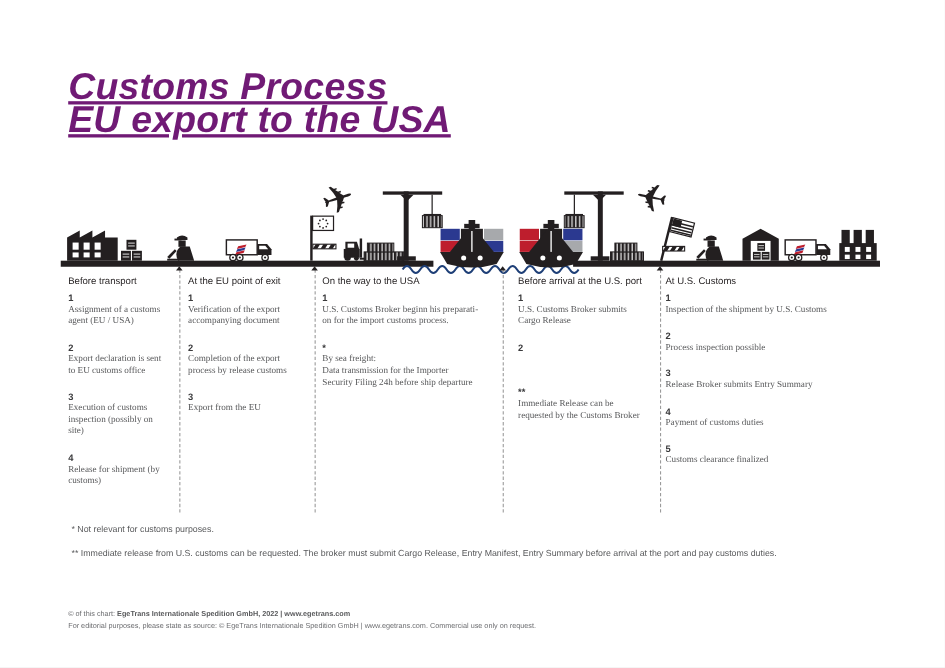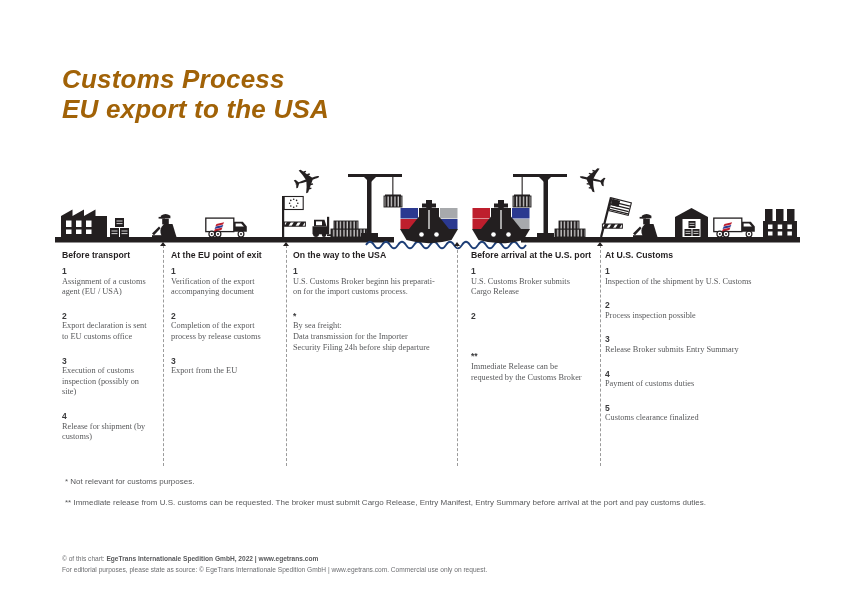--- a/index.html
+++ b/index.html
@@ -4,37 +4,37 @@
 <style>
   * { margin:0; padding:0; box-sizing:border-box; }
   html,body { background:#e8e8e8; }
   .page {
     position:relative; width:859px; height:607px; background:#ffffff;
     font-family:"Liberation Sans", sans-serif; color:#231f20; overflow:hidden;
     margin:0 auto;
   }
   .title {
     position:absolute; left:62px; top:64px;
-    font-size:26px; font-weight:700; font-style:italic; color:#a16207;
-    line-height:30px; letter-spacing:0.2px;
+    font-size:34px; font-weight:700; font-style:italic; color:#701a75;
+    line-height:30px; letter-spacing:0.2px;text-decoration:underline;
   }
   .band { position:absolute; left:55px; top:168px; width:745px; height:82px; }
   .band text { font-family:"DejaVu Sans", sans-serif; }
 
   .sep {
     position:absolute; top:245px; height:221px; width:0;
     border-left:1px dashed #9b9b9b;
   }
   .sep::before {
     content:""; position:absolute; top:-3px; left:-4px;
     border-left:3.5px solid transparent; border-right:3.5px solid transparent;
     border-bottom:4px solid #231f20;
   }
   .col { position:absolute; top:250px; }
-  .col-header { font-size:8.7px; font-weight:700; color:#231f20; margin-bottom:6px; }
+  .col-header { font-size:8.7px; font-weight:400; color:#231f20; margin-bottom:6px; }
   .step { margin-bottom:13px; }
   .step-num { font-size:8.5px; font-weight:700; color:#3a3a3c; line-height:10.6px; }
   .step-text { font-size:8.3px; color:#58595b; line-height:10.6px; white-space:pre-line;font-family:Liberation Serif, serif; }
   .push { margin-top:30px; }
 
   .footnote {
     position:absolute; left:65px; font-size:8px; color:#58595b;
   }
   .credits { position:absolute; left:62px; top:554px; font-size:6.6px; color:#6d6e71; line-height:10.5px; }
   .credits b { font-weight:700; color:#595a5c; }

